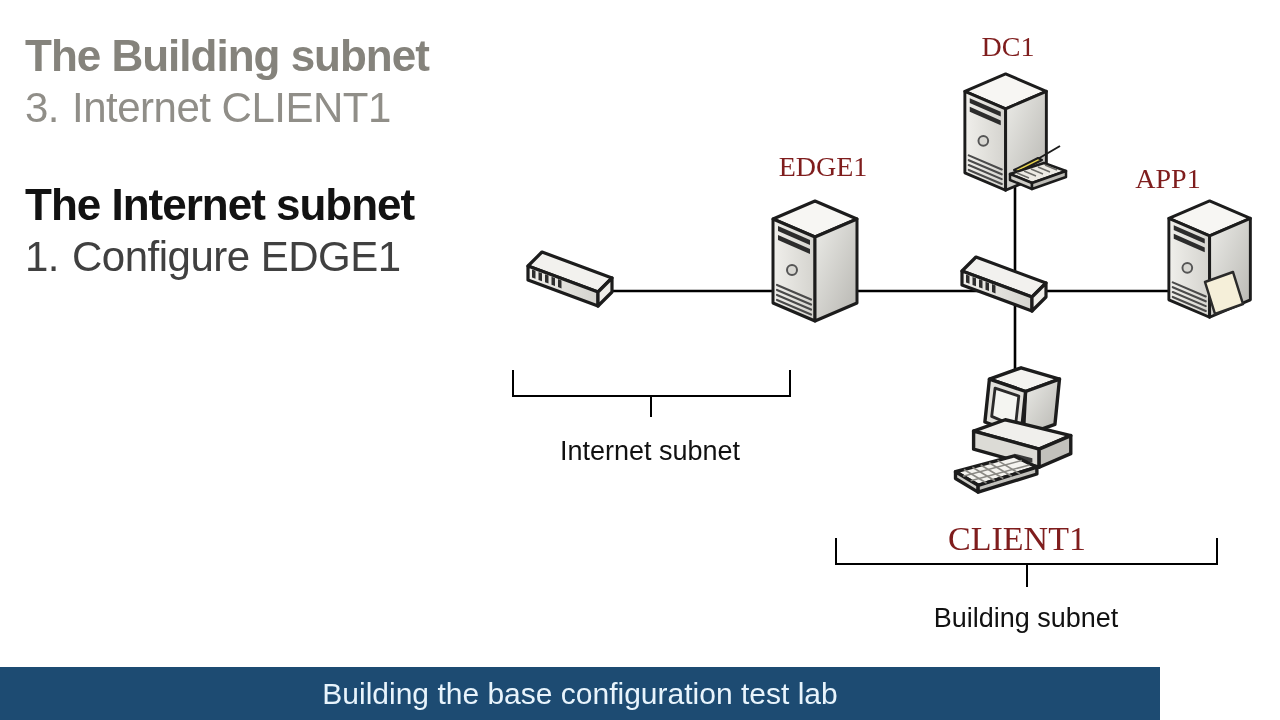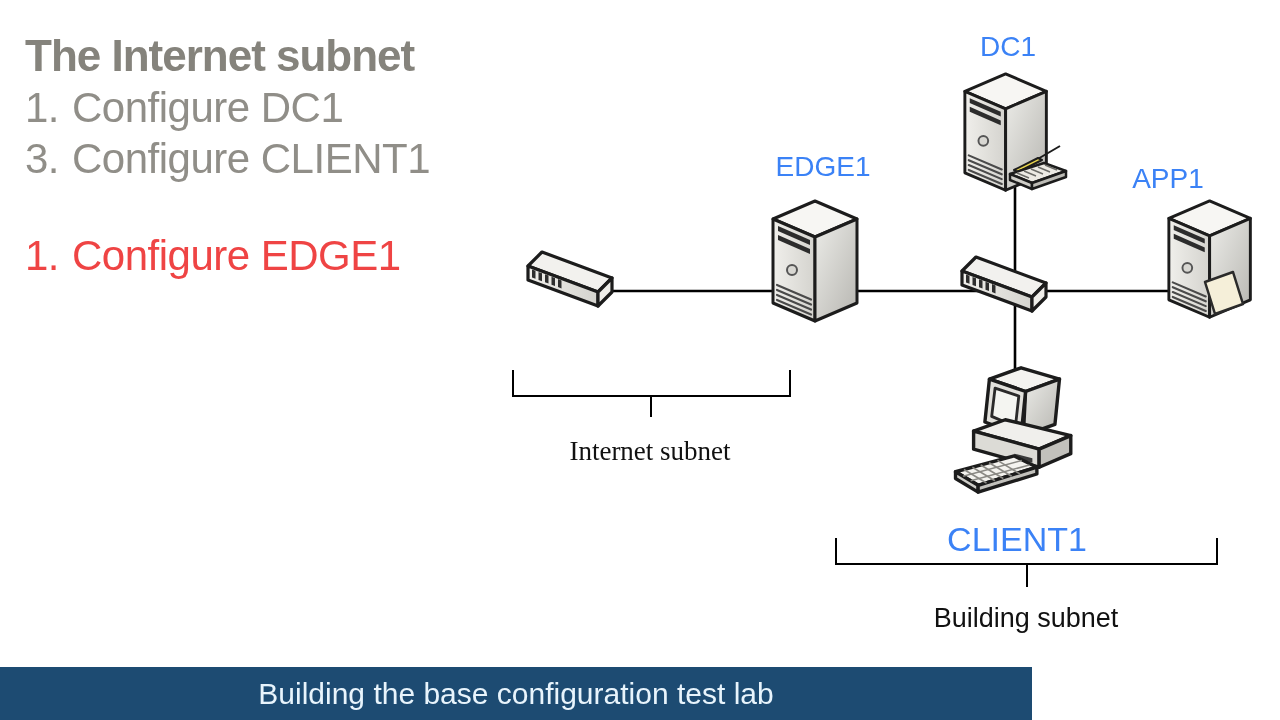--- a/index.html
+++ b/index.html
@@ -14,59 +14,57 @@
   .agenda-heading {
     font-size:44px; font-weight:bold; line-height:52px; letter-spacing:-1px;
     white-space:nowrap;
   }
   .agenda-line { font-size:42px; line-height:51px; letter-spacing:-0.5px; white-space:nowrap; }
   .agenda-line .num { display:inline-block; width:47px; }
   .section-corpnet .agenda-heading { color:#85837c; }
   .section-corpnet .agenda-line { color:#908e88; }
   .section-internet { margin-top:46px; }
   .section-internet .agenda-heading { color:#121212; }
-  .section-internet .agenda-line { color:#ef4444; }
+  .section-internet .agenda-line { color:#404040; }
 
   
   #diagram-svg { position:absolute; left:0; top:0; }
 
   .node-label {
     position:absolute; transform:translateX(-50%);
-    font-size:28px; color:#3b82f6; white-space:nowrap;
+    font-size:28px; color:#7f1d1d; white-space:nowrap;font-family:Liberation Serif, serif;
   }
   .subnet-label {
     position:absolute; transform:translateX(-50%);
     font-size:27px; color:#111111; white-space:nowrap;
   }
 
   
   .footer {
-    position:absolute; left:0; bottom:0; width:1032px; height:53px;
+    position:absolute; left:0; bottom:0; width:1160px; height:53px;
     background:#1d4b72;
     display:flex; align-items:center; justify-content:center;
   }
   .footer-title {
     color:#e8f4fc; font-size:30px; letter-spacing:0px; white-space:nowrap;
   }
 </style>
 </head>
 <body>
 
 <div class="agenda">
   <div class="section-corpnet">
-    <div class="agenda-heading">The Internet subnet</div>
+    <div class="agenda-heading">The Building subnet</div>
     <div class="agenda-line">
-      <span class="num">1.</span><span>Configure DC1</span>
-    </div>
-    <div class="agenda-line">
-      <span class="num">3.</span><span>Configure CLIENT1</span>
+      <span class="num">3.</span><span>Internet CLIENT1</span>
     </div>
   </div>
 
   <div class="section-internet">
+    <div class="agenda-heading">The Internet subnet</div>
     <div class="agenda-line">
       <span class="num">1.</span><span>Configure EDGE1</span>
     </div>
   </div>
 </div>
 
 <svg id="diagram-svg" width="1280" height="720" viewBox="0 0 1280 720">
   <defs>
     <linearGradient id="gFront" x1="0" y1="0" x2="1" y2="0">
       <stop offset="0" stop-color="#f0efeb"></stop>
@@ -165,18 +163,18 @@
   <use href="#srv" transform="translate(1165,197) scale(0.97)"></use>
   <use href="#card" transform="translate(1203,270)"></use>
   <use href="#pc" transform="translate(951,361) scale(1.13)"></use>
 </svg>
 
 <div class="node-label" style="left:1008px; top:31px;">DC1</div>
 <div class="node-label" style="left:823px; top:151px;">EDGE1</div>
 <div class="node-label" style="left:1168px; top:163px;">APP1</div>
 <div class="node-label" style="left:1017px; top:520px; font-size:34px;">CLIENT1</div>
 
-<div class="subnet-label" style="left:650px; top:436px;font-family:Liberation Serif, serif;">Internet subnet</div>
+<div class="subnet-label" style="left:650px; top:436px;">Internet subnet</div>
 <div class="subnet-label" style="left:1026px; top:603px;">Building subnet</div>
 
 <div class="footer">
   <div class="footer-title">Building the base configuration test lab</div>
 </div>
 
 </body></html>

